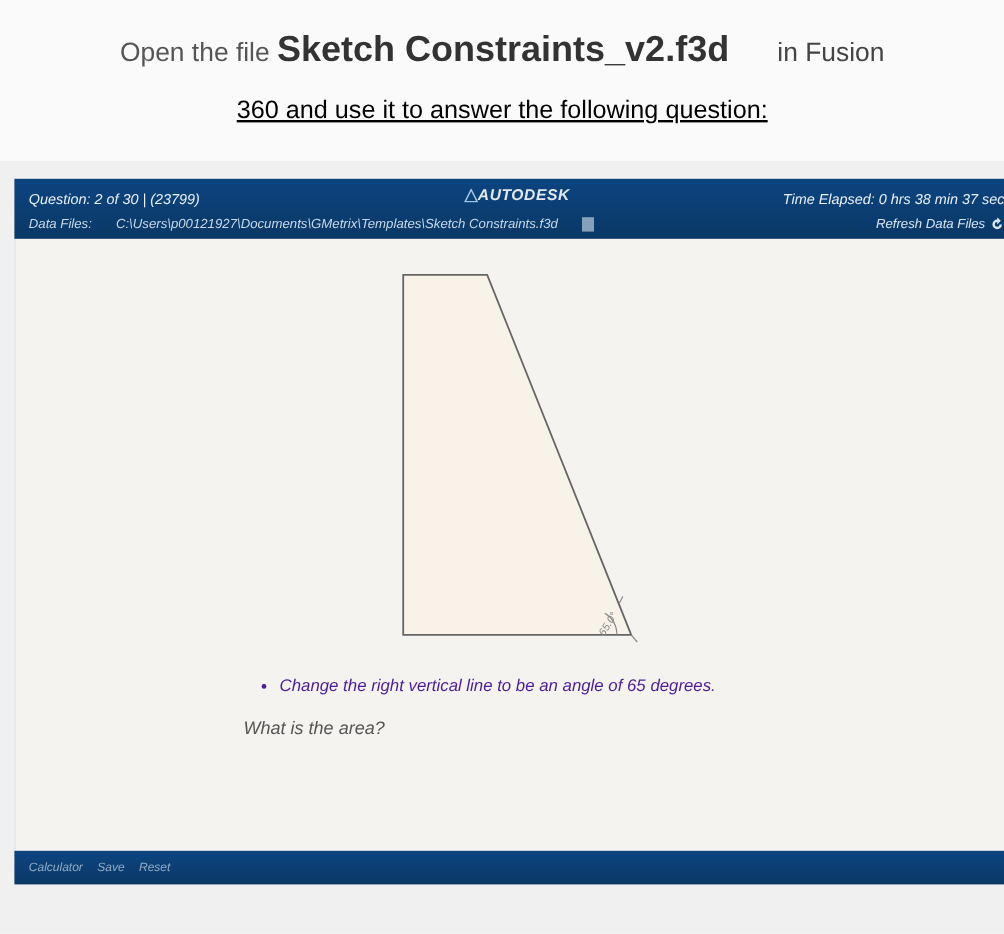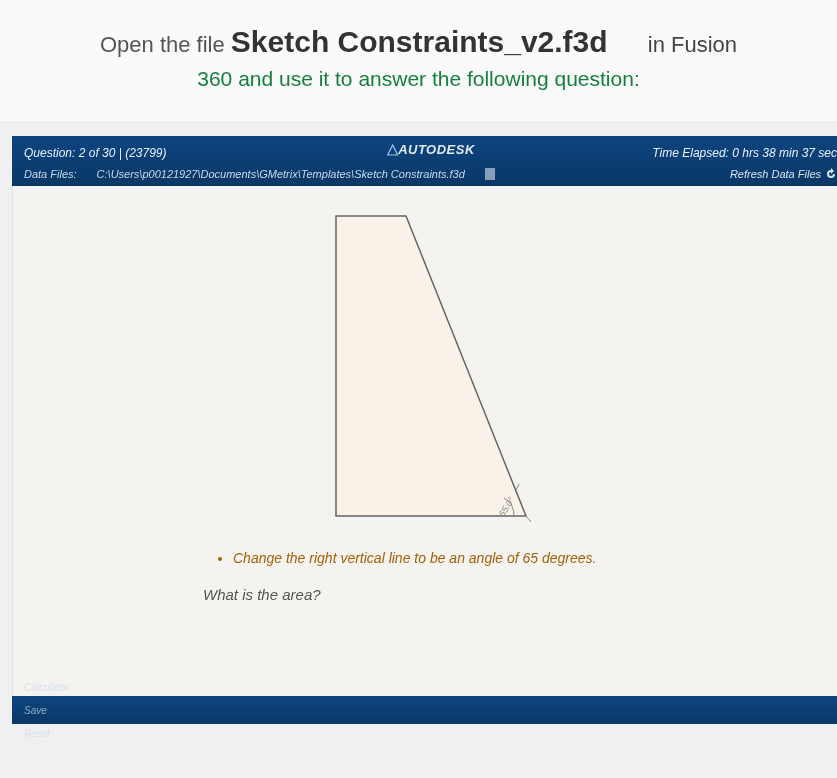--- a/index.html
+++ b/index.html
@@ -26,22 +26,23 @@
       font-weight: 700;
       color: #333;
     }
     .instruction-line1 .fusion {
       font-size: 22px;
       color: #444;
       margin-left: 34px;
     }
     .instruction-line2 {
       font-size: 21px;
-      color: #15803d;
-      margin-top: 1px;
+      color: #000000;
+      margin-top: 14px;
+      text-decoration: underline;
     }
     .app-window {
       margin: 15px 0 0 12px;
       width: 100%;
       font-style: italic;
     }
     .header-bar {
       background: #0a3a6b;
       background: linear-gradient(180deg, #0d4480 0%, #0a3866 100%);
       color: #d8e4f0;
@@ -122,42 +123,42 @@
       position: relative;
     }
     .question-text {
       color: #555;
       font-size: 15px;
       padding-left: 150px;
       line-height: 1.8;
     }
     .question-text .title-line { margin-bottom: 6px; }
     .question-text ul { padding-left: 30px; margin-bottom: 10px; }
-    .question-text li { font-size: 14px; color: #a16207; }
+    .question-text li { font-size: 14px; color: #4c1d95; }
     .question-text .prompt { margin-top: 10px; }
     .footer-bar {
       background: #0a3a6b;
       background: linear-gradient(180deg, #0d4480 0%, #0a3866 100%);
       color: #c8d8e8;
       padding: 6px 12px;
       font-size: 11px;
       display: flex;
       justify-content: space-between;
       align-items: center;
       height: 28px;
     }
     .footer-left { display: flex; gap: 20px; }
     .footer-item {
       display: flex;
       align-items: center;
       gap: 4px;
       cursor: pointer;
       color: #c8d8e8;
     }
-    .footer-right { display: flex; gap: 12px; font-size: 10px; opacity: 0.7; flex-direction: column; }
+    .footer-right { display: flex; gap: 12px; font-size: 10px; opacity: 0.7; }
     .mini-icon { display:inline-block; width:10px; height:10px; border:1px solid #c8d8e8; border-radius:2px; opacity:0.7; }
     .angle-label {
       position: absolute;
       right: 18px;
       bottom: 14px;
       font-size: 9px;
       color: #888;
       transform: rotate(-58deg);
     }
   </style>

